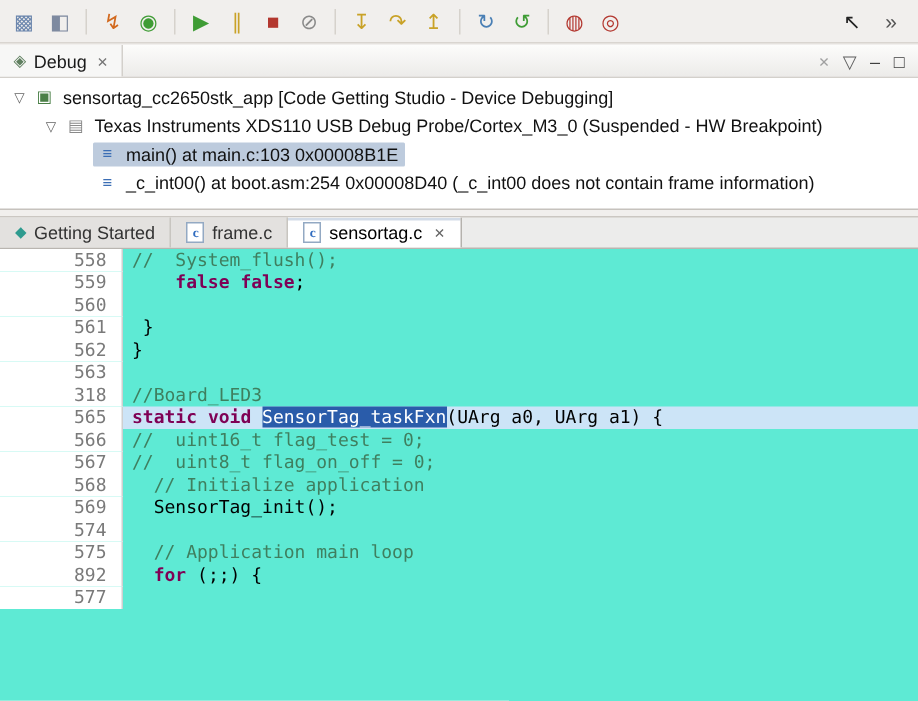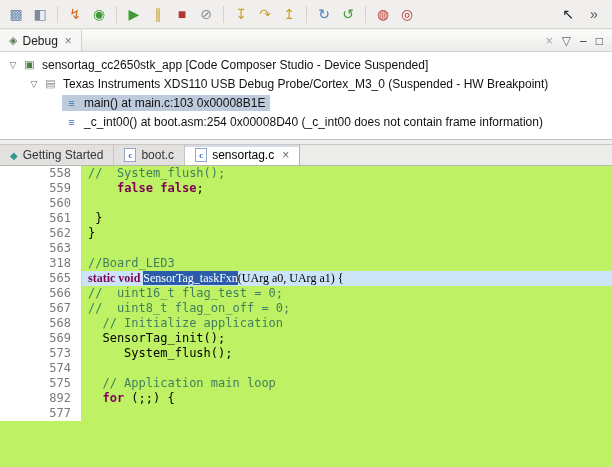--- a/index.html
+++ b/index.html
@@ -89,37 +89,37 @@
     font-size:9px; font-weight:bold;
     line-height:12px; text-align:center;
     font-family:"Liberation Serif", serif;
   }
   .tab-icon-gs { font-size:10px; color:#2e9b8f; }
   .tab-close { font-size:12px; color:#666; margin-left:3px; cursor:default; }
 
   
   .editor {
     position:absolute; top:166px; left:0; right:0; bottom:0;
-    background:#bef264;
+    background:#5eead4;
     font-family:"DejaVu Sans Mono", monospace;
     font-size:12px;
     overflow:hidden;
   }
   .code-line { display:flex; height:15px; line-height:15px; }
   .ruler { flex:0 0 16px; background:#ffffff; }
   .ln {
     flex:0 0 66px;
     text-align:right;
     padding-right:10px;
     color:#7a7a7a;
     background:#ffffff;
     border-right:1px solid #cfcfcf;
   }
   .content { flex:1; padding-left:6px; white-space:pre; color:#000; }
-  .code-line.current .content { background:var(--cur-line);font-family:Liberation Serif, serif; }
+  .code-line.current .content { background:var(--cur-line); }
   .tok-comment { color:var(--comment); }
   .tok-kw { color:var(--keyword); font-weight:bold; }
   .tok-plain { color:#000000; }
   .tok-sel { background:var(--sel-bg); color:#ffffff; }
 </style>
 </head>
 <body>
 
 <div class="main-toolbar">
   <div class="tb-left">
@@ -162,21 +162,21 @@
         <span class="hdricon" style="color: rgb(96, 96, 96);">▽</span>
         <span class="hdricon" style="color: rgb(64, 64, 64);">–</span>
         <span class="hdricon" style="color: rgb(64, 64, 64);">□</span>
       </div>
   </div>
   <div class="debug-tree">
       <div class="tree-row" style="padding-left: 6px;">
         <span class="expander">▽</span>
         <span class="row-content">
           <span class="tree-icon" style="color: rgb(74, 127, 70);">▣</span>
-          <span class="tree-label">sensortag_cc2650stk_app [Code Composer Studio - Device Suspended]</span>
+          <span class="tree-label">sensortag_cc2650stk_app [Code Getting Studio - Device Debugging]</span>
         </span>
       </div>
       <div class="tree-row" style="padding-left: 27px;">
         <span class="expander">▽</span>
         <span class="row-content">
           <span class="tree-icon" style="color: rgb(138, 138, 138);">▤</span>
           <span class="tree-label">Texas Instruments XDS110 USB Debug Probe/Cortex_M3_0 (Suspended - HW Breakpoint)</span>
         </span>
       </div>
       <div class="tree-row selected" style="padding-left: 48px;">
@@ -196,21 +196,21 @@
     </div>
 </div>
 
 <div class="tabbar">
     <div class="tab">
       <span class="tab-icon-gs">◆</span>
       <span class="tab-label">Getting Started</span>
     </div>
     <div class="tab">
       <span class="tab-icon-cfile">c</span>
-      <span class="tab-label">boot.c</span>
+      <span class="tab-label">frame.c</span>
     </div>
     <div class="tab active">
       <span class="tab-icon-cfile">c</span>
       <span class="tab-label">sensortag.c</span>
       <span class="tab-close">×</span>
     </div>
   </div>
 
 <div class="editor">
   <div>
@@ -269,25 +269,20 @@
         <span class="ln">568</span>
         <span class="content"><span class="tok-comment">  // Initialize application</span></span>
       </div>
       <div class="code-line">
         <span class="ruler"></span>
         <span class="ln">569</span>
         <span class="content"><span class="tok-plain">  SensorTag_init();</span></span>
       </div>
       <div class="code-line">
         <span class="ruler"></span>
-        <span class="ln">573</span>
-        <span class="content"><span class="tok-plain">     System_flush();</span></span>
-      </div>
-      <div class="code-line">
-        <span class="ruler"></span>
         <span class="ln">574</span>
         <span class="content"></span>
       </div>
       <div class="code-line">
         <span class="ruler"></span>
         <span class="ln">575</span>
         <span class="content"><span class="tok-comment">  // Application main loop</span></span>
       </div>
       <div class="code-line">
         <span class="ruler"></span>

